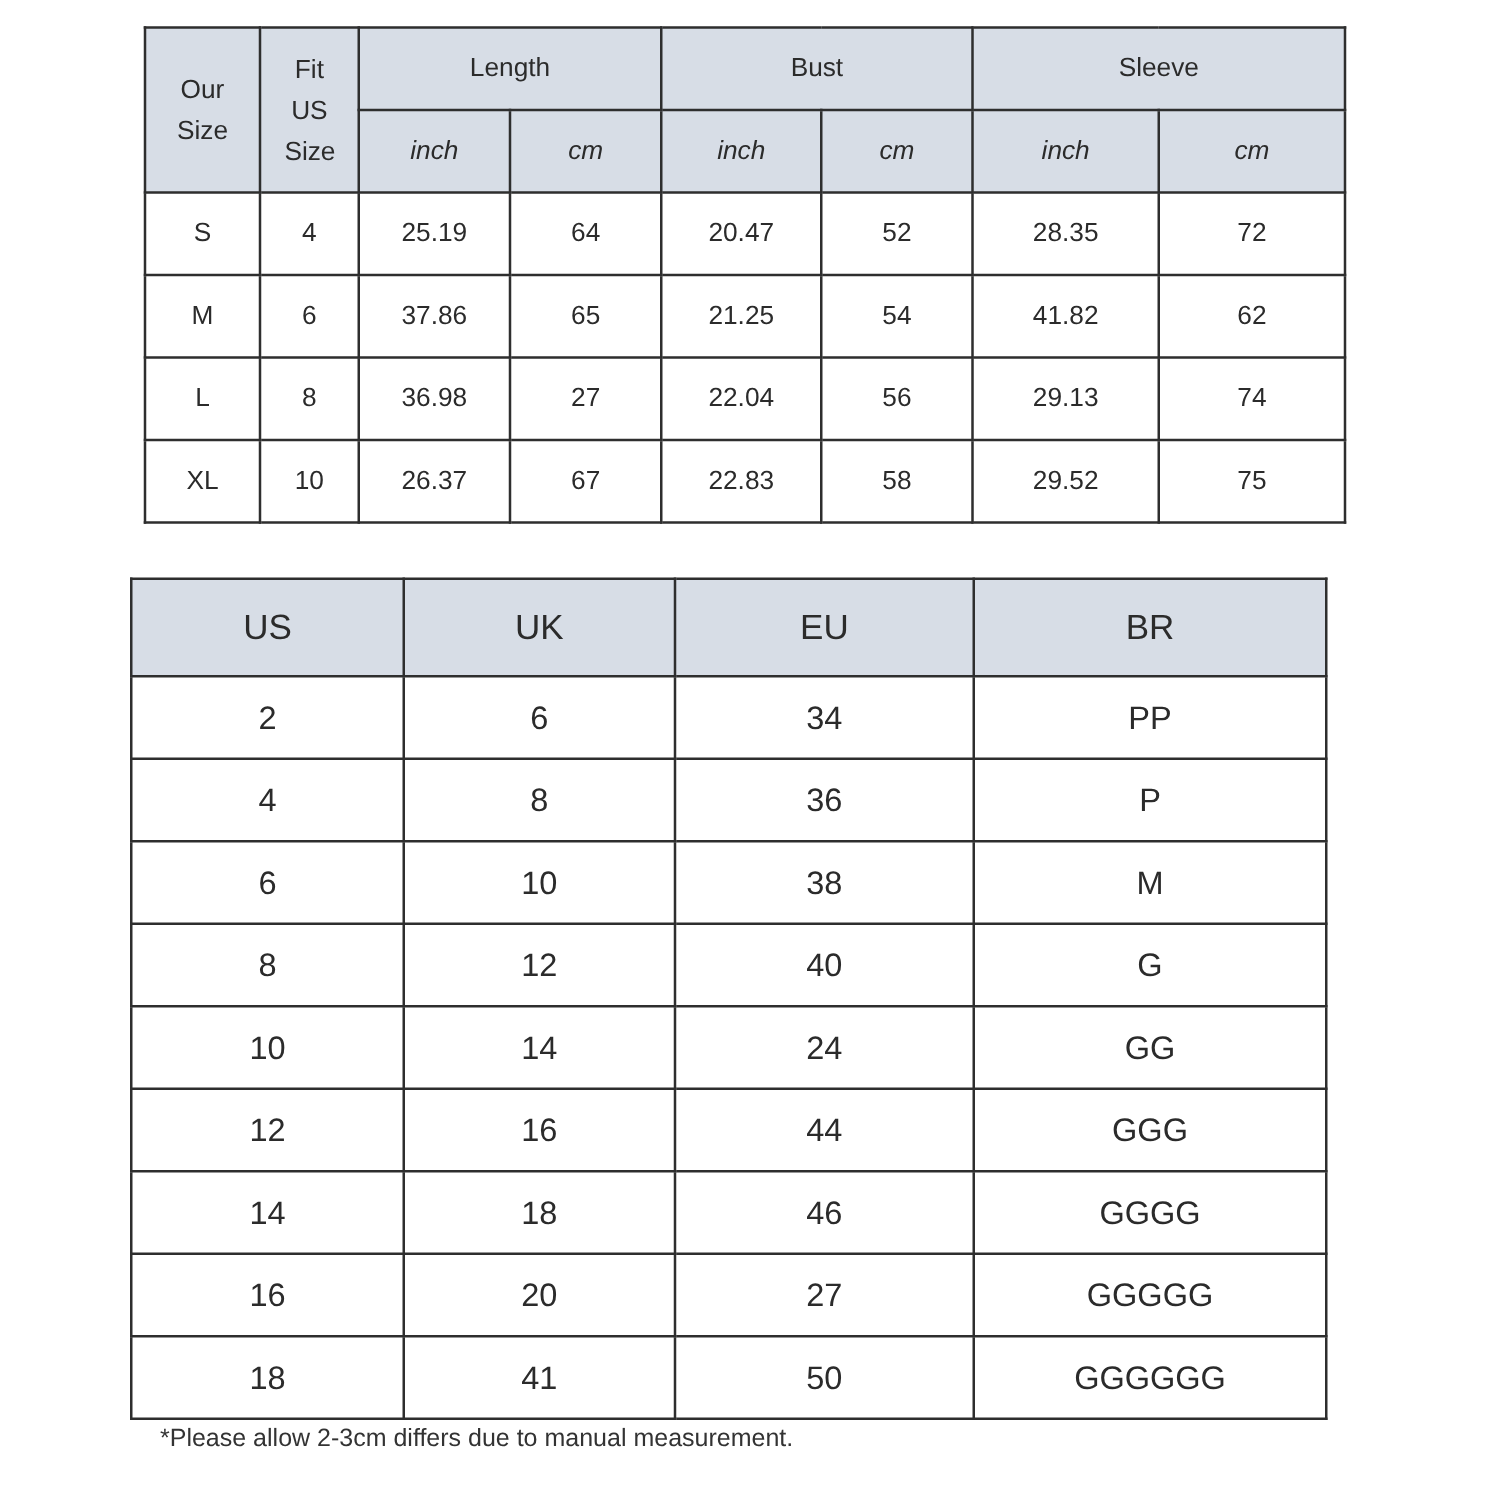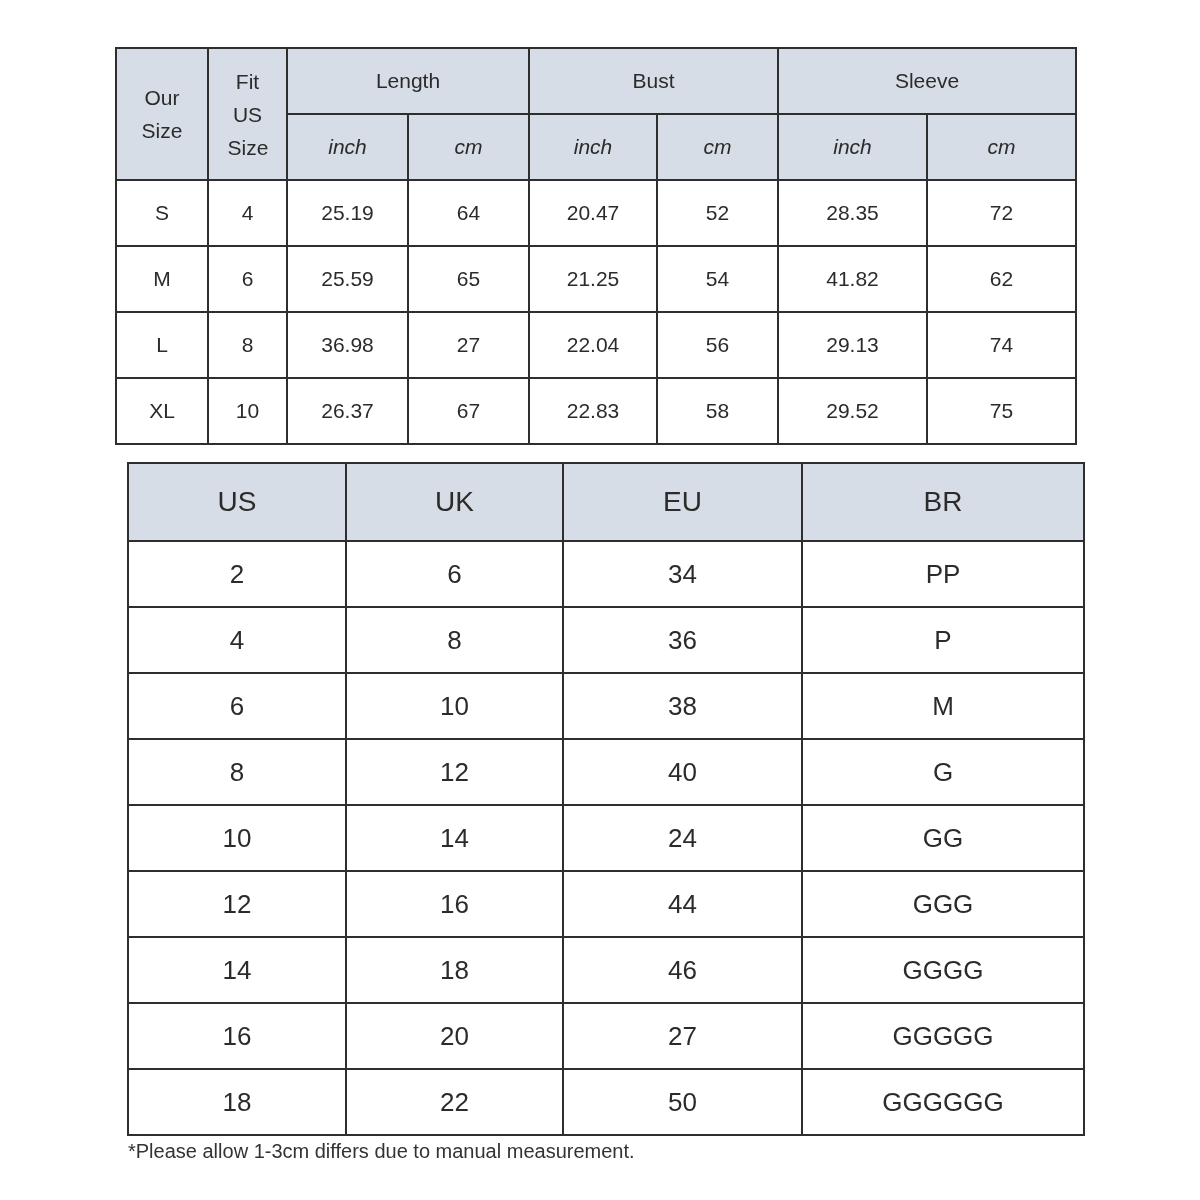--- a/index.html
+++ b/index.html
@@ -1,25 +1,25 @@
 <!DOCTYPE html>
 <html><head>
 <meta charset="utf-8">
 <style>
   html, body { margin: 0; padding: 0; background: #ffffff; }
   body { width: 1200px; height: 1200px; position: relative; font-family: "Liberation Sans", "DejaVu Sans", sans-serif; color: #2b2b2b; overflow: hidden; }
   table { border-collapse: collapse; position: absolute; table-layout: fixed; }
   td, th { border: 2px solid #2e2e2e; text-align: center; vertical-align: middle; padding: 0; font-weight: normal; }
   .hdr { background: #d7dde6; }
-  #t1 { left: 115px; top: 21px; width: 960px; margin-top: 26px; }
+  #t1 { left: 115px; top: 21px; width: 960px; }
   #t1 td, #t1 th { font-size: 21px; }
   #t1 .h1 { height: 66px; }
   #t1 .h2 { height: 66px; font-style: italic; }
   #t1 .r { height: 66px; }
-  #t2 { left: 127px; top: 462px; width: 956px; }
+  #t2 { left: 104px; top: 462px; width: 956px; }
   #t2 th { font-size: 28px; height: 76px; }
   #t2 td { font-size: 26px; height: 64px; }
   .stack { line-height: 33px; display: inline-block; }
   #note { position: absolute; left: 128px; top: 1140px; font-size: 20px; color: #333; }
 </style>
 </head>
 <body>
 
 <table id="t1">
   <colgroup>
@@ -54,21 +54,21 @@
     <td>25.19</td>
     <td>64</td>
     <td>20.47</td>
     <td>52</td>
     <td>28.35</td>
     <td>72</td>
   </tr>
   <tr class="r">
     <td>M</td>
     <td>6</td>
-    <td>25.59</td>
+    <td>37.86</td>
     <td>65</td>
     <td>21.25</td>
     <td>54</td>
     <td>41.82</td>
     <td>62</td>
   </tr>
   <tr class="r">
     <td>L</td>
     <td>8</td>
     <td>36.98</td>
@@ -148,20 +148,20 @@
         <td>GGGG</td>
       </tr>
   <tr>
         <td>16</td>
         <td>20</td>
         <td>27</td>
         <td>GGGGG</td>
       </tr>
   <tr>
         <td>18</td>
-        <td>22</td>
+        <td>41</td>
         <td>50</td>
         <td>GGGGGG</td>
       </tr>
 </tbody>
   </table>
 
-<div id="note">*Please allow 1-3cm differs due to manual measurement.</div>
+<div id="note">*Please allow 2-3cm differs due to manual measurement.</div>
 
 </body></html>

